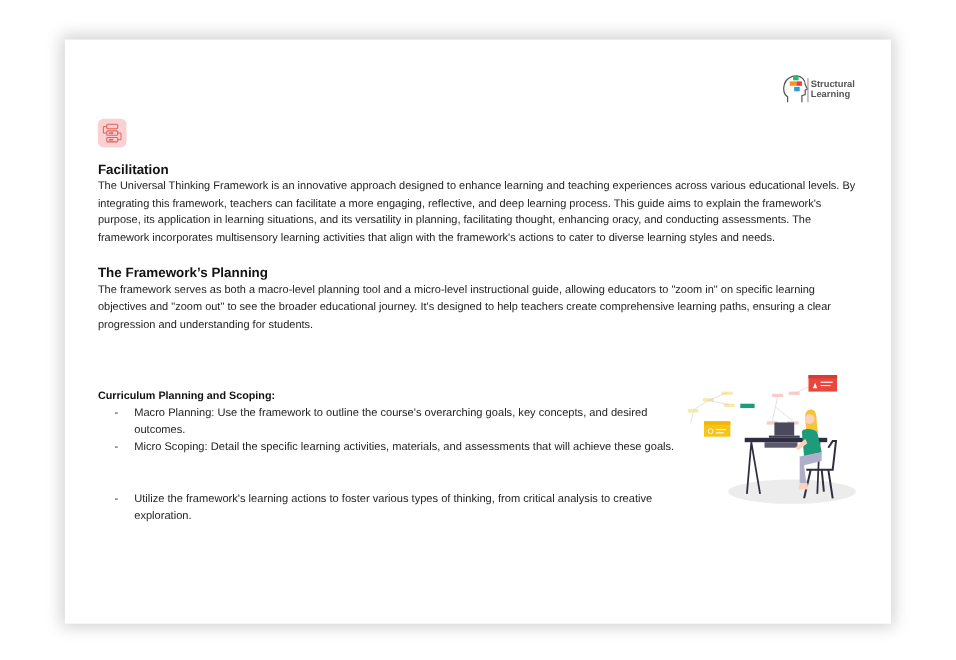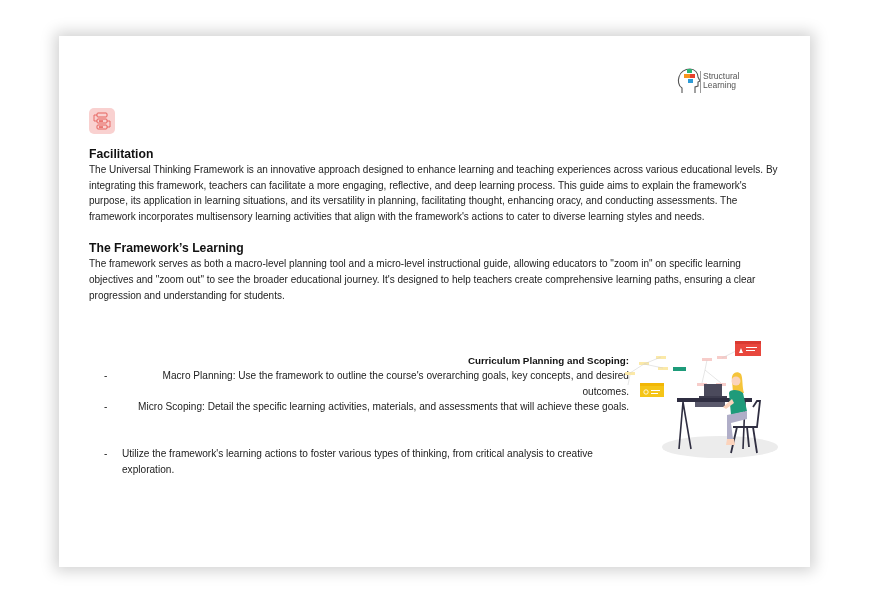--- a/index.html
+++ b/index.html
@@ -15,24 +15,25 @@
       position: absolute;
       left: 59px;
       top: 36px;
       width: 751px;
       height: 531px;
       background: #ffffff;
       box-shadow: 0 0 14px 4px rgba(0,0,0,0.18);
     }
     .logo {
       position: absolute;
-      left: 617px;
+      left: 651px;
       top: 30px;
       width: 72px;
       height: 32px;
+      font-weight: bold;
     }
     .logo-mark {
       position: absolute;
       left: 0;
       top: 0;
       width: 26px;
       height: 32px;
     }
     .logo-divider {
       position: absolute;
@@ -159,25 +160,25 @@
         <rect x="10" y="18.3" width="4" height="1.5" fill="#e5605b"></rect>
         <path d="M8 7 L5 7 L5 13 L8 13 M18 13 L21 13 L21 19 L18 19" fill="none" stroke="#e5605b" stroke-width="0.9"></path>
       </svg>
     </div>
   </div>
 
   <div class="content">
     <h2 class="section">Facilitation</h2>
     <p class="body">The Universal Thinking Framework is an innovative approach designed to enhance learning and teaching experiences across various educational levels. By integrating this framework, teachers can facilitate a more engaging, reflective, and deep learning process. This guide aims to explain the framework's purpose, its application in learning situations, and its versatility in planning, facilitating thought, enhancing oracy, and conducting assessments. The framework incorporates multisensory learning activities that align with the framework's actions to cater to diverse learning styles and needs.</p>
     <div style="height:16px"></div>
-    <h2 class="section">The Framework’s Learning</h2>
+    <h2 class="section">The Framework’s Planning</h2>
     <p class="body">The framework serves as both a macro-level planning tool and a micro-level instructional guide, allowing educators to "zoom in" on specific learning objectives and "zoom out" to see the broader educational journey. It's designed to help teachers create comprehensive learning paths, ensuring a clear progression and understanding for students.</p>
   </div>
 
-  <div class="sub" style="top:318px;text-align:right;">
+  <div class="sub" style="top:318px;">
     <h3>Curriculum Planning and Scoping:</h3>
     <ul>
       <li>
         <span class="dash">-</span>
         <span>Macro Planning: Use the framework to outline the course's overarching goals, key concepts, and desired outcomes.</span>
       </li>
       <li>
         <span class="dash">-</span>
         <span>Micro Scoping: Detail the specific learning activities, materials, and assessments that will achieve these goals.</span>
       </li>

